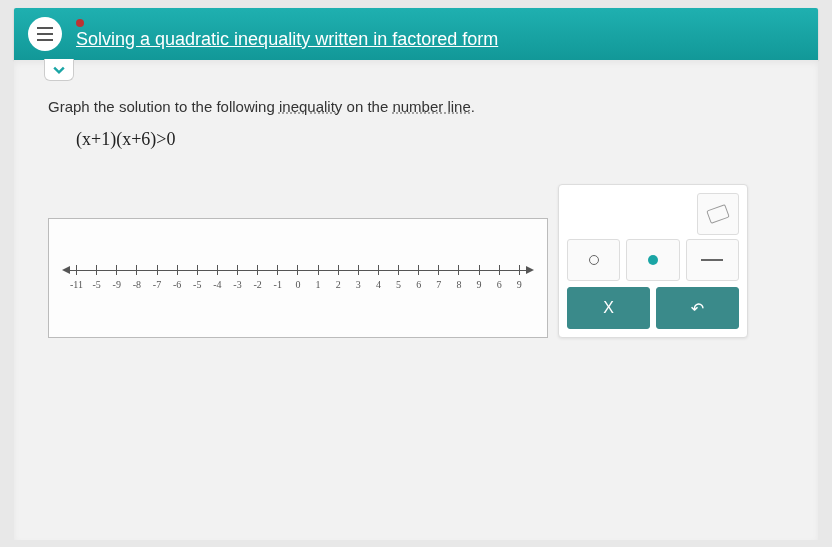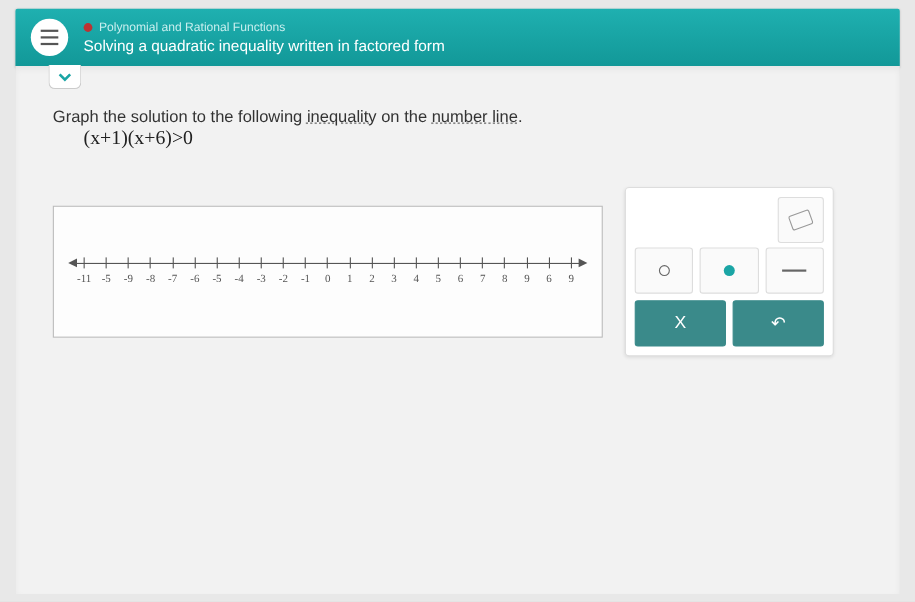--- a/index.html
+++ b/index.html
@@ -35,21 +35,21 @@
     background: #fff; border-radius: 50%;
     display: flex; flex-direction: column;
     align-items: center; justify-content: center;
     gap: 4px; margin-right: 14px;
     cursor: pointer;
   }
   .menu-btn span { width: 16px; height: 2px; background: #555; }
   .header-text { display: flex; flex-direction: column; }
   .breadcrumb { font-size: 11px; color: #c7eeee; display: flex; align-items: center; gap: 6px; margin-bottom: 2px;}
   .dot { width: 8px; height: 8px; background: #b33; border-radius: 50%; display: inline-block;}
-  .title { font-size: 14px; font-weight: 500; }
+  .title { font-size: 18px; font-weight: 500; text-decoration: underline; }
 
   .content {
     background: #f2f2f2;
     margin: 0 14px;
     min-height: 480px;
     position: relative;
     padding: 28px 34px;
     box-shadow: inset 0 3px 6px rgba(0,0,0,.05);
   }
   .chevron-tab {
@@ -59,25 +59,25 @@
     background: #fff;
     border: 1px solid #ccc;
     border-top: none;
     border-bottom-left-radius: 6px;
     border-bottom-right-radius: 6px;
     display: flex; align-items: center; justify-content: center;
     cursor: pointer;
   }
   .chevron-tab svg { width: 12px; height: 12px; stroke: #1aa5a5; }
 
-  .prompt { font-size: 15px; color: #333; margin-top: 10px;}
+  .prompt { font-size: 15px; color: #333; margin-bottom: 14px; margin-top: 10px;}
   .ul { text-decoration: underline dotted #888; color:#333;}
   .equation { font-family: Liberation Serif, serif; font-size: 18px; margin-left: 28px; margin-bottom: 34px; color:#222;}
 
-  .work-row { display: flex; align-items: center; gap: 20px; }
+  .work-row { display: flex; align-items: flex-end; gap: 10px; }
   .numline-box {
     border: 1px solid #bbb;
     width: 500px; height: 120px;
     background: #fdfdfd;
     display: flex; align-items: center; justify-content: center;
     position: relative;
   }
   .numline { position: relative; width: 460px; height: 40px; }
   .axis { position: absolute; top: 12px; left: 0; right: 0; height: 1px; background: #555;}
   .arrow-l, .arrow-r {
@@ -124,21 +124,20 @@
 
   <div class="header">
     <div class="menu-btn">
       <span></span>
         <span></span>
         <span></span>
     </div>
     <div class="header-text">
       <div class="breadcrumb">
         <span class="dot"></span>
-        <span>Polynomial and Rational Functions</span>
       </div>
       <div class="title">Solving a quadratic inequality written in factored form</div>
     </div>
   </div>
 
   <div class="content">
     <div class="chevron-tab">
       <svg viewBox="0 0 10 10" fill="none" stroke-width="2">
           <path d="M1 3 L5 7 L9 3"></path>
         </svg>

